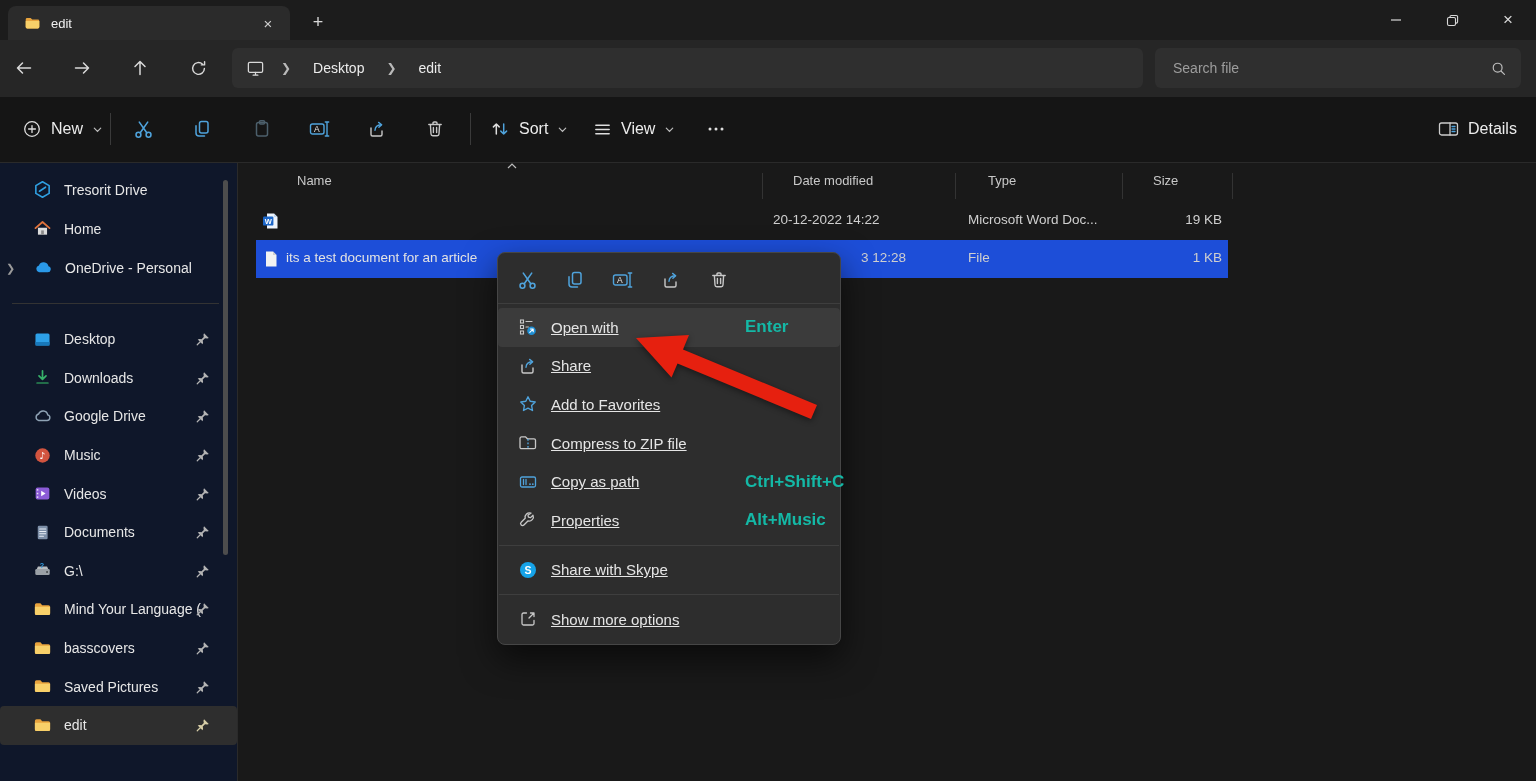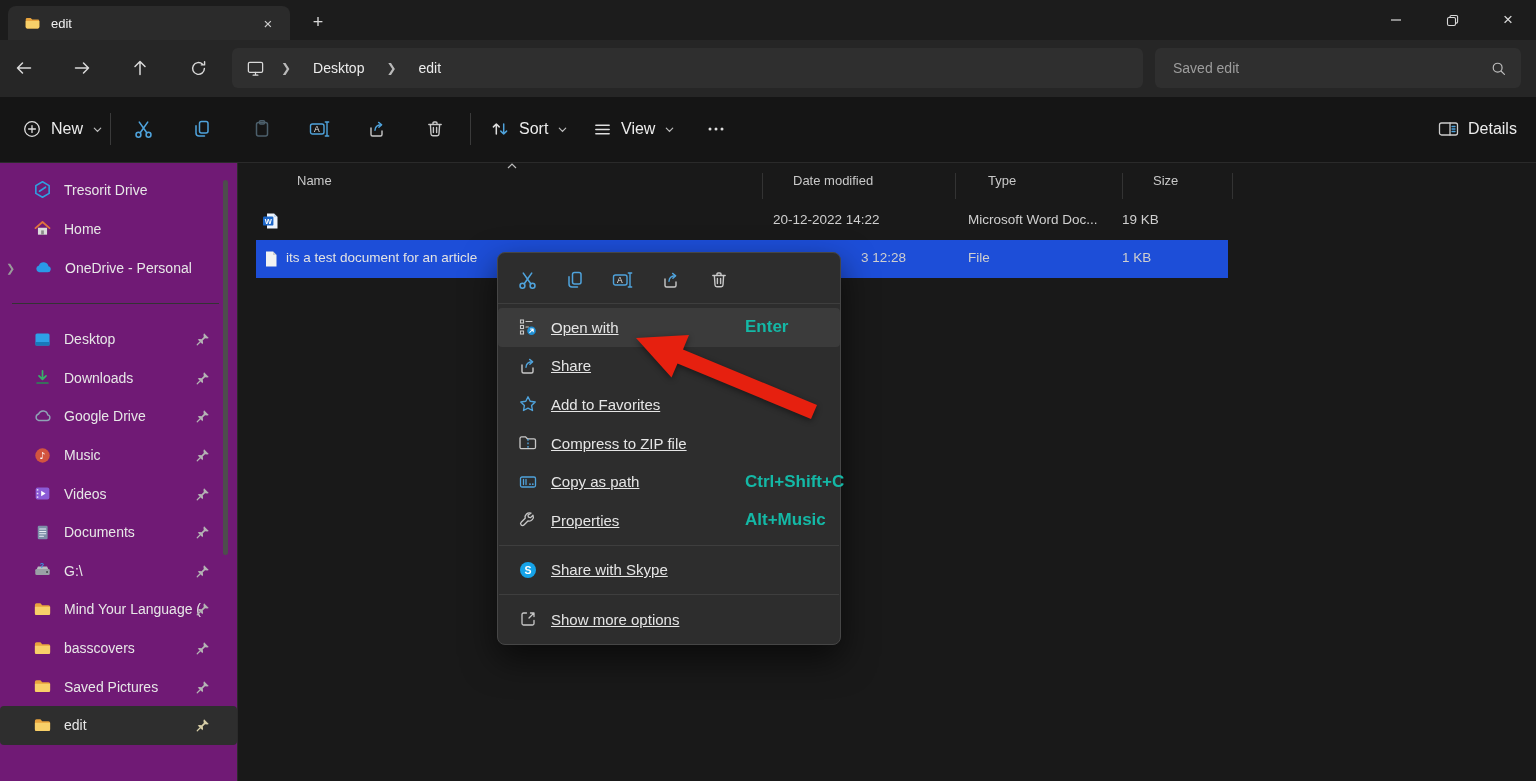--- a/index.html
+++ b/index.html
@@ -32,21 +32,21 @@
   .search-ph{color:#9d9d9d;font-size:14px;flex:1;}
 
   
   .toolbar{position:absolute;left:0;top:97px;width:1536px;height:65px;background:#151515;border-bottom:1px solid #2a2a2a;box-sizing:content-box;}
   .tb-btn{position:absolute;top:12px;height:40px;display:flex;align-items:center;gap:9px;border-radius:5px;padding:0 8px;}
   .tb-label{font-size:16px;color:#ececec;}
   .tb-sep{position:absolute;top:16px;width:1px;height:32px;background:#3a3a3a;}
   .tb-icon-btn{position:absolute;top:12px;width:44px;height:40px;display:flex;align-items:center;justify-content:center;border-radius:5px;}
 
   
-  .sidebar{position:absolute;left:0;top:163px;width:237px;height:618px;background:#701a75;overflow:hidden;}
+  .sidebar{position:absolute;left:0;top:163px;width:237px;height:618px;background:#0f172a;overflow:hidden;}
   .side-item{display:flex;align-items:center;height:39px;padding:0 10px 0 33px;position:relative;}
   .side-item.pinned-h{height:38.6px;}
   .side-label{margin-left:12px;font-size:14px;color:#e7e7e7;white-space:nowrap;overflow:hidden;flex:1;}
   .side-pin{position:absolute;right:27px;top:50%;transform:translateY(-50%);}
   .side-chev{position:absolute;left:6px;top:50%;transform:translateY(-50%);color:#9a9a9a;font-size:11px;}
   .side-div{height:1px;background:#333;margin:16px 18px 16px 12px;}
   .side-item.selected{background:#2e2e2e;border-radius:4px;}
   .side-scrollbar{position:absolute;right:9px;top:17px;width:5px;height:375px;background:#4d4d4d;border-radius:3px;}
   .vdivider{position:absolute;left:237px;top:163px;width:1px;height:618px;background:#2a2a2a;}
 
@@ -56,21 +56,21 @@
   .hdr{position:absolute;left:0;top:7px;height:28px;width:100%;}
   .hdr span{position:absolute;font-size:13px;color:#c9c9c9;top:3px;margin-left:20px;}
   .col-line{position:absolute;top:3px;height:26px;width:1px;background:#333;}
   .rows{position:absolute;left:0;top:39px;width:100%;}
   .frow{position:absolute;left:18px;width:972px;height:38px;}
   .frow.sel{background:#1d4ed8;}
   .frow .ficon{position:absolute;left:6px;top:10px;}
   .fname{position:absolute;left:30px;top:10px;font-size:13.5px;color:#e3e3e3;white-space:nowrap;}
   .fdate{position:absolute;left:517px;top:10px;font-size:13.5px;color:#cfcfcf;}
   .ftype{position:absolute;left:712px;top:10px;font-size:13.5px;color:#cfcfcf;}
-  .fsize{position:absolute;left:866px;top:10px;width:100px;font-size:13.5px;color:#cfcfcf;}
+  .fsize{position:absolute;left:866px;top:10px;width:100px;text-align:right;font-size:13.5px;color:#cfcfcf;}
 
   
   .ctx{position:absolute;left:497px;top:252px;width:344px;background:#2d2d2d;border:1px solid #464646;
        border-radius:8px;box-shadow:0 14px 34px rgba(0,0,0,.6);box-sizing:border-box;padding:4px 0 5px 0;z-index:50;}
   .ctx-quick{display:flex;align-items:center;height:46px;padding-left:9px;gap:8px;border-bottom:1px solid #3e3e3e;}
   .ctx-qbtn{width:40px;height:38px;display:flex;align-items:center;justify-content:center;border-radius:4px;}
   .ctx-item{position:relative;height:38.6px;display:flex;align-items:center;padding-left:18px;box-sizing:border-box;}
   .ctx-item .mi{width:24px;display:flex;justify-content:center;}
   .ctx-item .mlabel{margin-left:11px;font-size:15px;color:#e5e5e5;text-decoration:underline;}
   .ctx-item .mshort{position:absolute;left:247px;font-size:17px;color:#14b8a6;font-weight:bold;}
@@ -140,21 +140,21 @@
           <path d="M7.5 17h5M10 14v3"></path>
         </svg>
     </span>
     <span class="crumb-chev">❯</span>
     <span class="crumb-item">Desktop</span>
     <span class="crumb-chev">❯</span>
     <span class="crumb-item">edit</span>
   </div>
 
   <div class="searchbar">
-    <span class="search-ph">Saved edit</span>
+    <span class="search-ph">Search file</span>
     <span>
       <svg width="17" height="17" viewBox="0 0 20 20" fill="none" stroke="#bdbdbd" stroke-width="1.4" stroke-linecap="round">
           <circle cx="9" cy="9" r="5.2"></circle>
           <path d="M13.2 13.2 17 17"></path>
         </svg>
     </span>
   </div>
 </div>
 
 <div class="toolbar">

